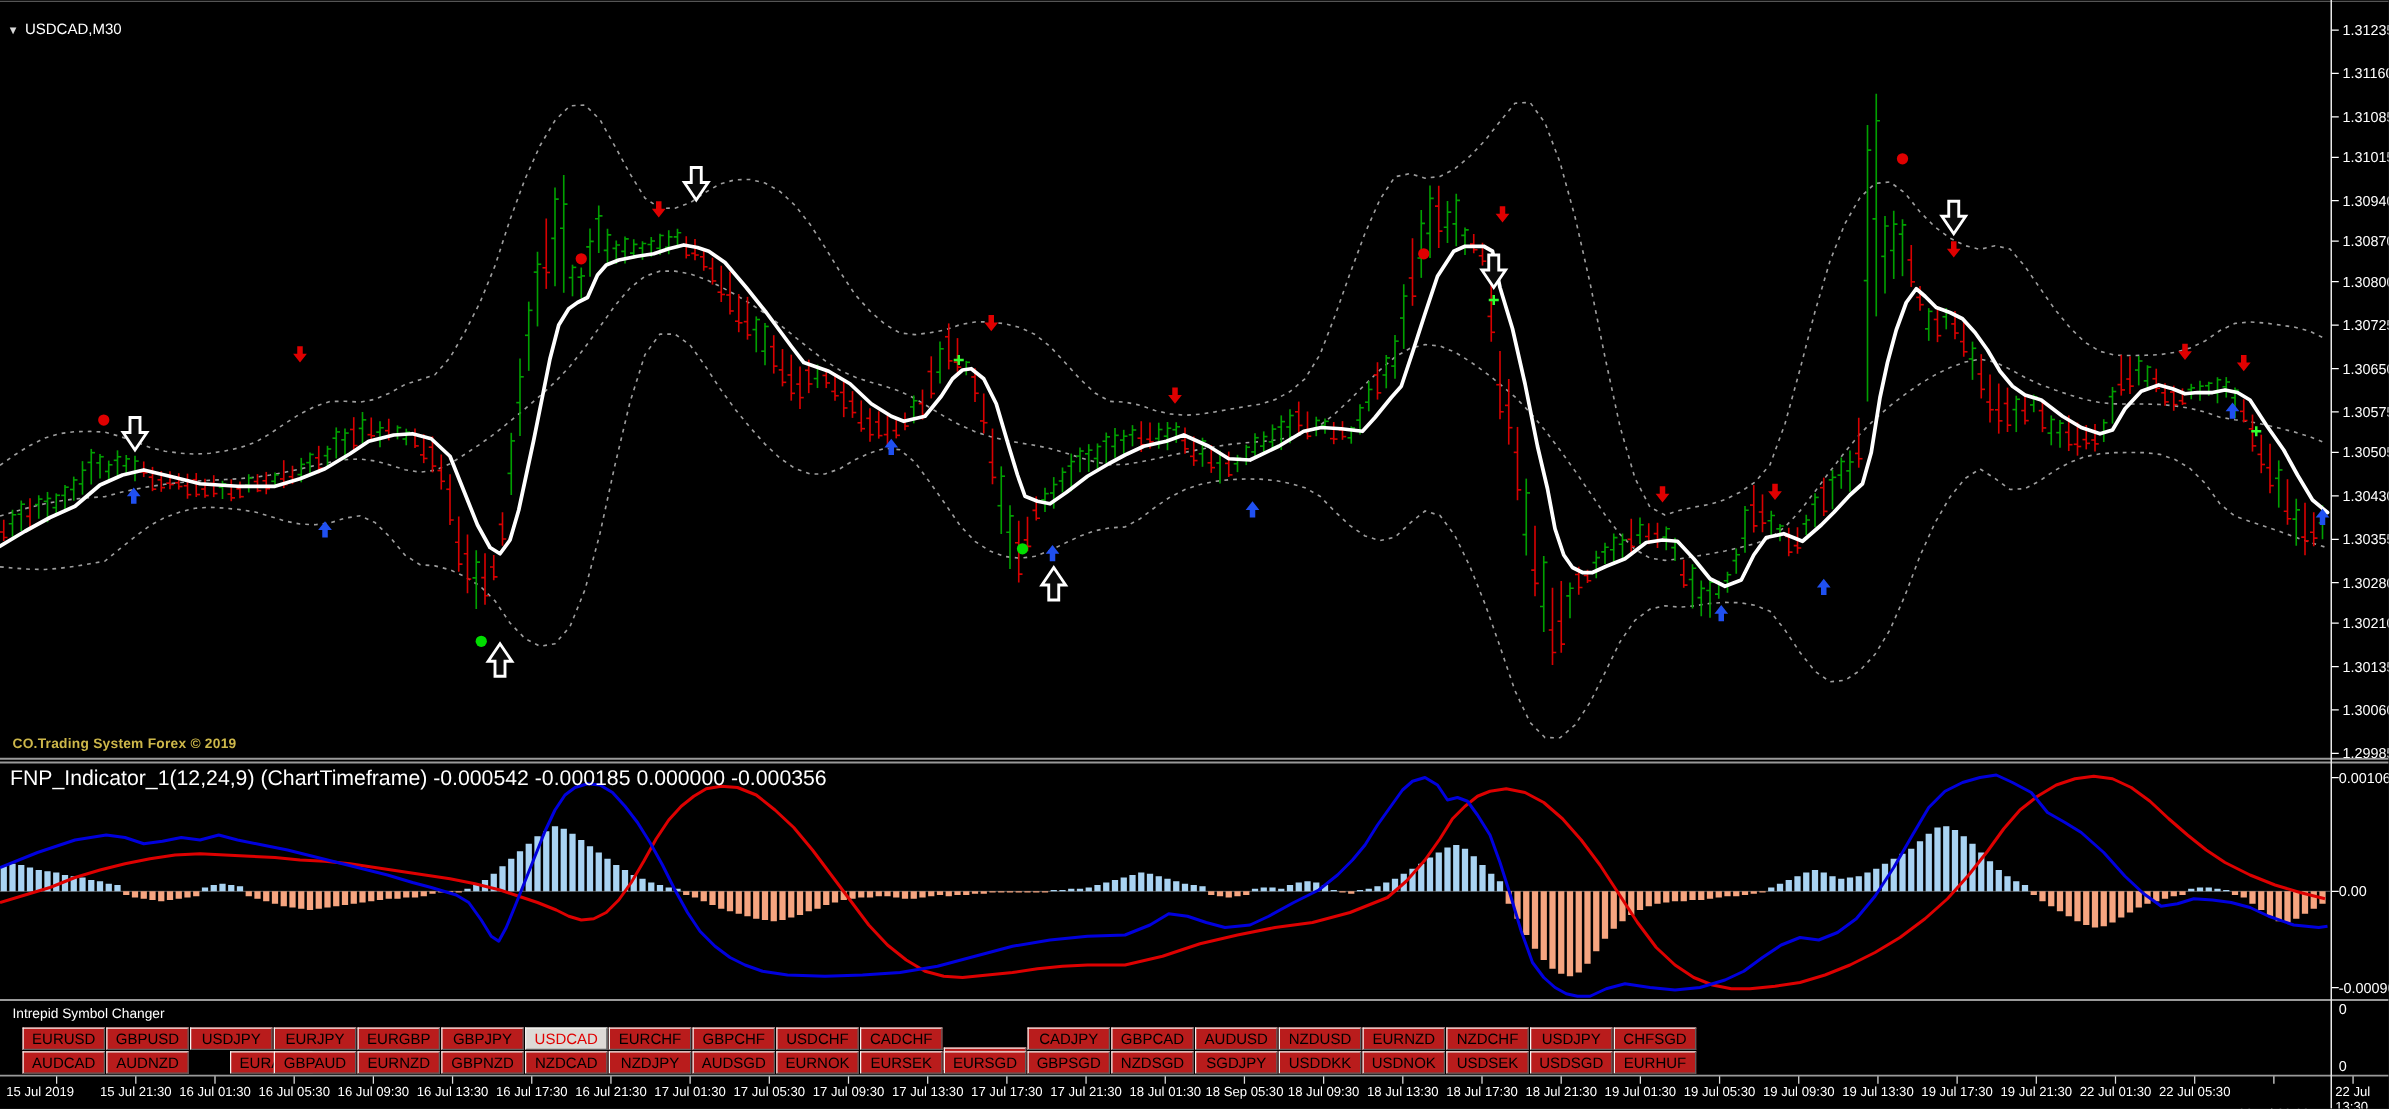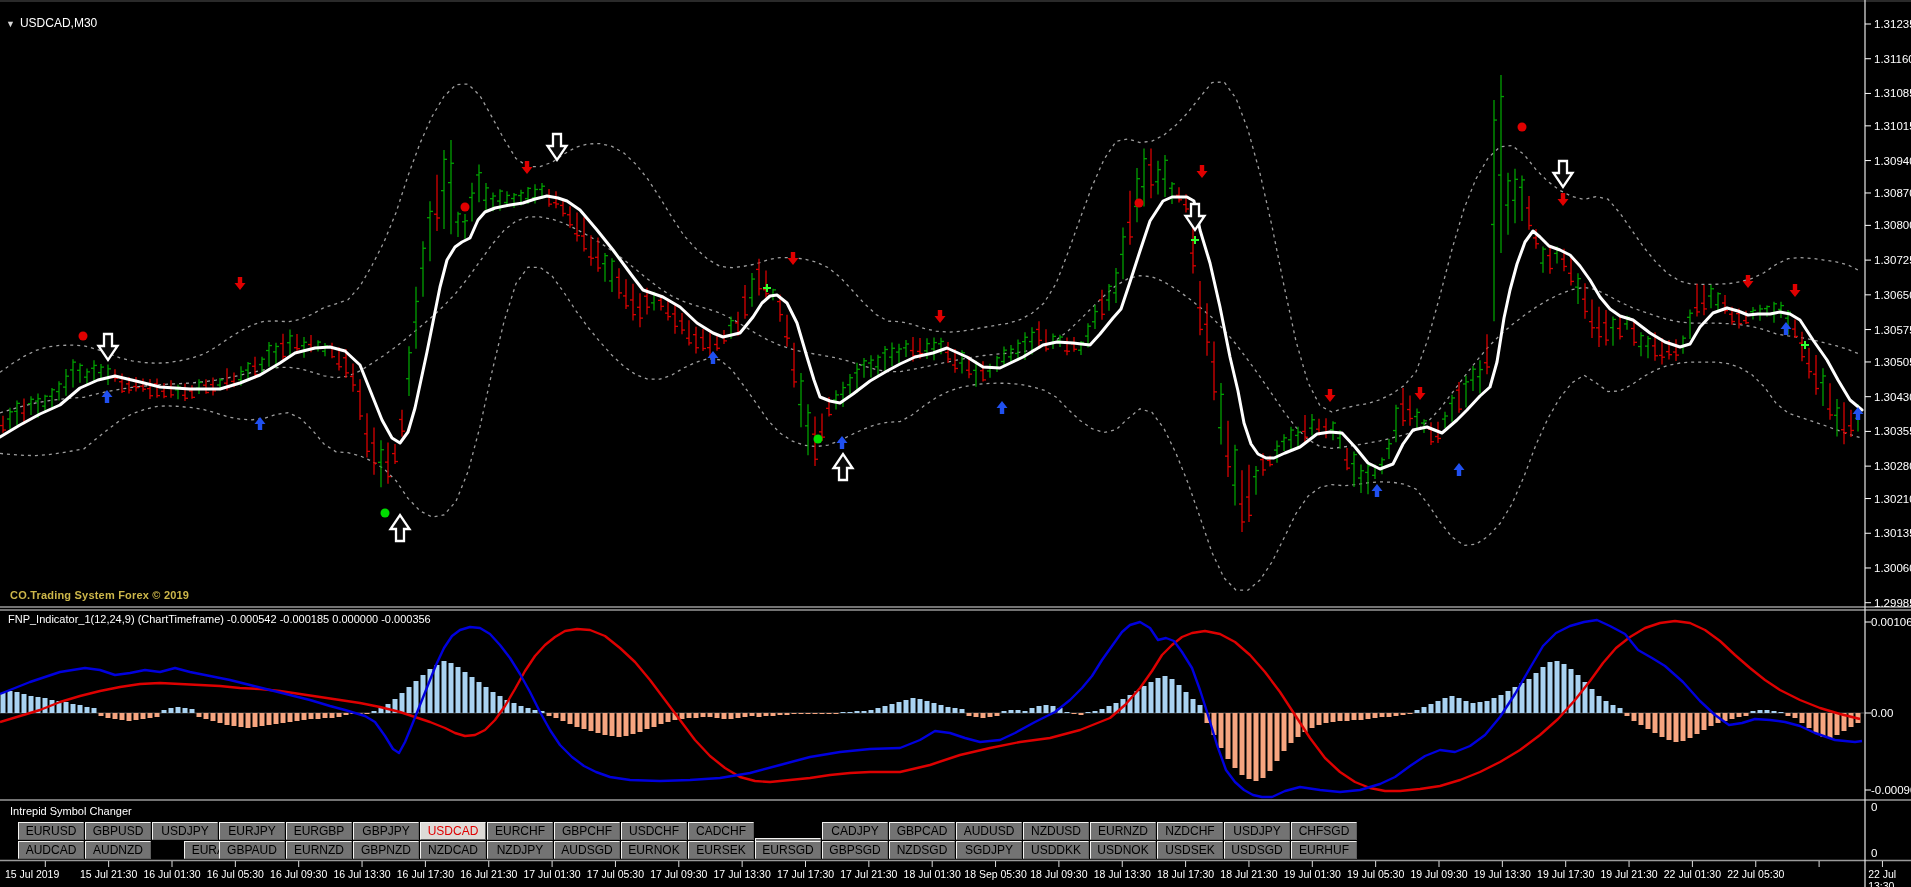--- a/index.html
+++ b/index.html
@@ -3,27 +3,27 @@
 <meta charset="utf-8">
 <style>
   html,body{margin:0;padding:0;background:#222;}
   #screen{position:relative;width:1911px;height:887px;background:#000;overflow:hidden;
           font-family:"Liberation Sans",sans-serif;color:#fff;}
   #chart-canvas{position:absolute;left:0;top:0;}
   .overlay{position:absolute;white-space:nowrap;}
   #title-bar{left:6px;top:16px;font-size:12px;color:#fff;}
   #title-bar .tri{font-size:9px;margin-right:5px;color:#d8d8d8;}
   #watermark{left:10px;top:589px;font-size:11px;font-weight:bold;color:#cdb74a;letter-spacing:.2px;}
-  #ind-label{left:8px;top:613px;font-size:11px;color:#fff;}
+  #ind-label{left:8px;top:613px;font-size:17px;color:#fff;}
   #isc-label{left:10px;top:805px;font-size:11px;color:#fff;}
   .sym-row{position:absolute;left:18px;height:18px;}
   #sym-row-1{top:822px;}
   #sym-row-2{top:840.5px;}
   .sym-btn{position:absolute;top:0;width:64px;height:16px;line-height:16px;text-align:center;
-           font-size:12px;color:#000;background:#737373;cursor:pointer;
+           font-size:12px;color:#000;background:#b91c1c;cursor:pointer;
            border-top:1px solid #f4f3f1;border-left:1px solid #f4f3f1;
            border-right:1px solid #5f5f5f;border-bottom:1px solid #5f5f5f;}
   .sym-btn.active{color:#e00000;background:#dddad6;}
   #time-axis{position:absolute;left:0;top:866px;width:1911px;height:21px;}
   .time-label{position:absolute;top:2px;font-size:10.5px;color:#fff;transform:translateX(-50%);}
   .time-label.first{transform:none;}
 </style>
 </head>
 <body>
 

